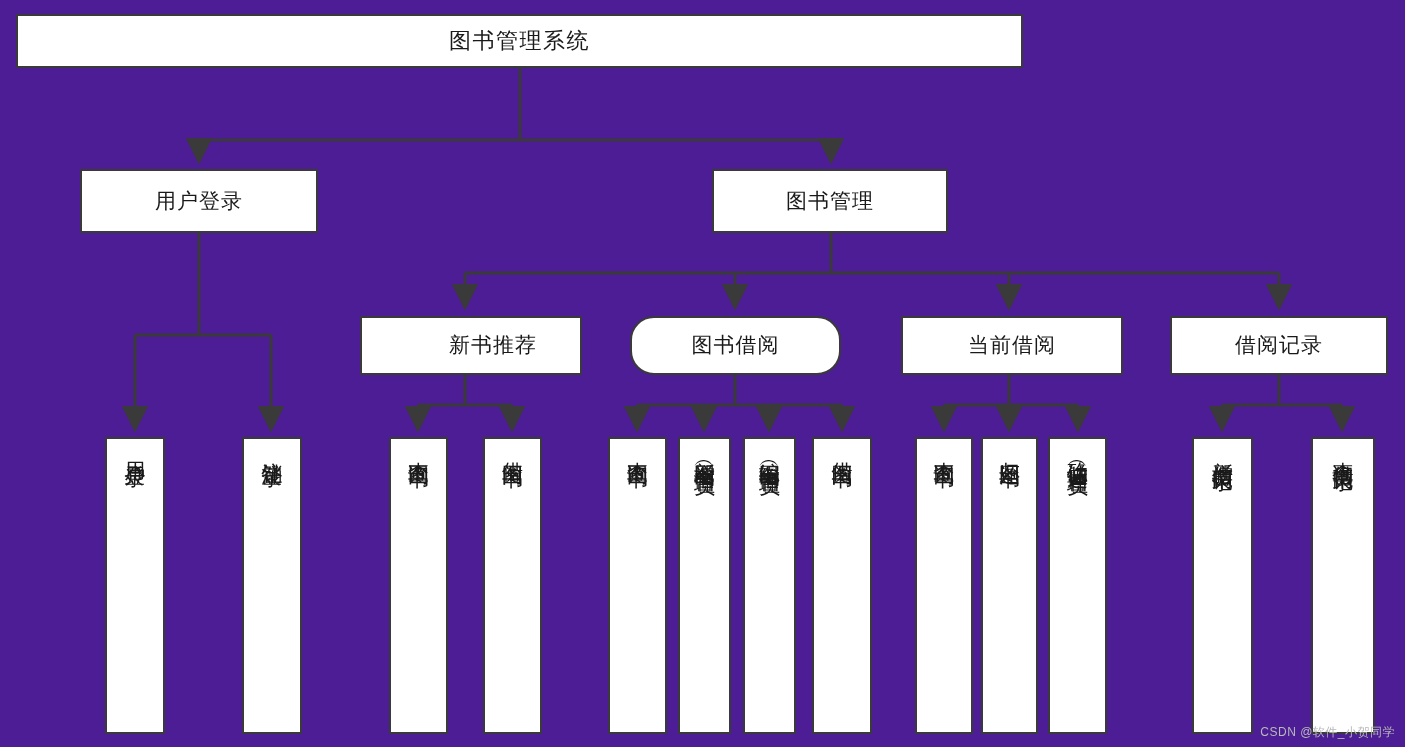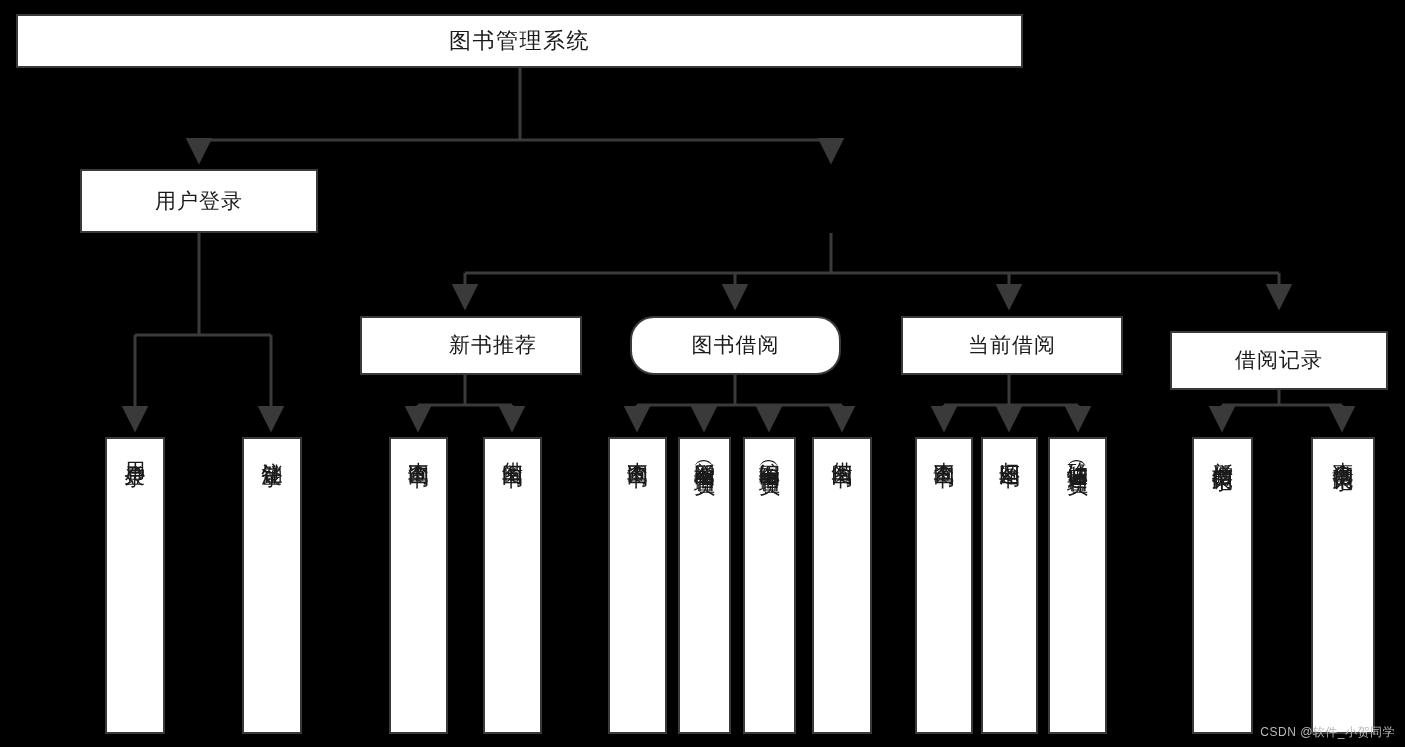--- a/index.html
+++ b/index.html
@@ -7,21 +7,21 @@
     padding: 0;
     background: #ffffff;
   }
   body {
     font-family: "Liberation Sans", "DejaVu Sans", sans-serif;
   }
   #canvas {
     position: relative;
     width: 1405px;
     height: 747px;
-    background: #000000;
+    background: #4c1d95;
     overflow: hidden;
   }
   
   .node {
     position: absolute;
     box-sizing: border-box;
     border: 2px solid #3a3a3a;
     background: #ffffff;
     display: flex;
     align-items: center;
@@ -136,34 +136,37 @@
   </svg>
 
   <div class="node horiz root" style="left:16px; top:14px; width:1007px; height:54px;">
     <span class="label">图书管理系统</span>
   </div>
 
   <div class="node horiz" style="left:80px; top:169px; width:238px; height:64px;">
     <span class="label">用户登录</span>
   </div>
 
+  <div class="node horiz" style="left:712px; top:169px; width:236px; height:64px;">
+    <span class="label">图书管理</span>
+  </div>
 
   <div class="node horiz" style="left:360px; top:316px; width:222px; height:59px;padding-left:44px;">
     <span class="label">新书推荐</span>
   </div>
 
   <div class="node horiz" style="left:630px; top:316px; width:211px; height:59px;border-radius:24px;">
     <span class="label">图书借阅</span>
   </div>
 
   <div class="node horiz" style="left:901px; top:316px; width:222px; height:59px;">
     <span class="label">当前借阅</span>
   </div>
 
-  <div class="node horiz" style="left:1170px; top:316px; width:218px; height:59px;margin-top:15px;">
+  <div class="node horiz" style="left:1170px; top:316px; width:218px; height:59px;">
     <span class="label">借阅记录</span>
   </div>
 
   <div class="node vert" style="left:105px; top:437px; width:60px; height:297px;">
     <span class="label">用户登录</span>
   </div>
 
   <div class="node vert" style="left:242px; top:437px; width:60px; height:297px;">
     <span class="label">注销登录</span>
   </div>

